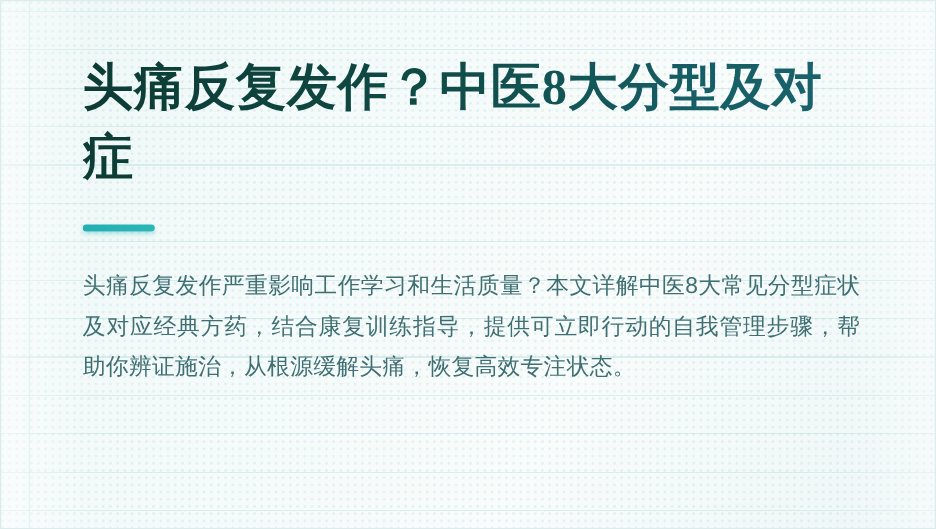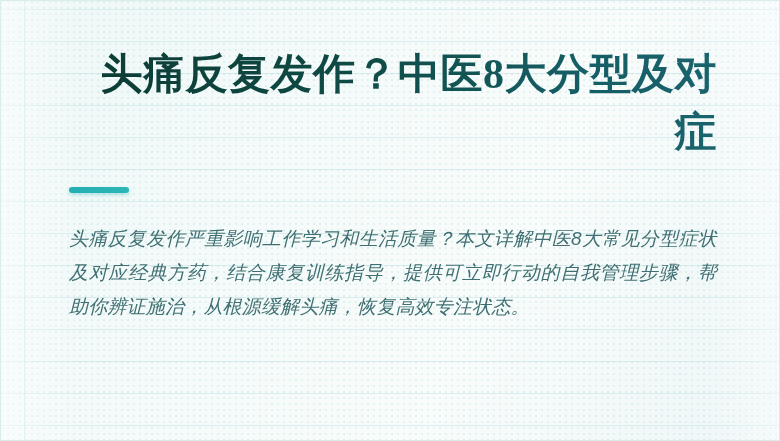--- a/index.html
+++ b/index.html
@@ -82,42 +82,41 @@
     font-weight: 700;
     line-height: 58px;
     letter-spacing: 0.5px;
     background-image: linear-gradient(100deg, #0c3b34 0%, #0f4a44 42%, #165e66 78%, #1a646d 100%);
     -webkit-background-clip: text;
     background-clip: text;
     color: transparent;
     -webkit-text-fill-color: transparent;
     text-shadow: none;
   }
-  .cover-title .tline { display: block; text-align: right; }
+  .cover-title .tline { display: block; }
 
   .accent-bar {
     margin: 26px 0 0 0;
     width: 60px;
     height: 6px;
     border-radius: 3px;
     background: linear-gradient(90deg, #23aeb2 0%, #2db6b6 100%);
     box-shadow: 0 2px 4px rgba(45,182,182,0.35);
   }
 
   .cover-summary {
     margin: 29px 0 0 0;
     max-width: 658px;
     font-family: "Liberation Sans", "DejaVu Sans", sans-serif;
     font-size: 19px;
     font-weight: 400;
     line-height: 34px;
     color: #3f6f72;
     letter-spacing: 0.2px;
     text-align: justify;
-    font-style: italic;
   }
 </style>
 </head>
 <body>
 
 <div class="cover-card">
 
   <div class="rule-lines"></div>
   <div class="margin-rule"></div>
   <div class="edge-sheen"></div>

